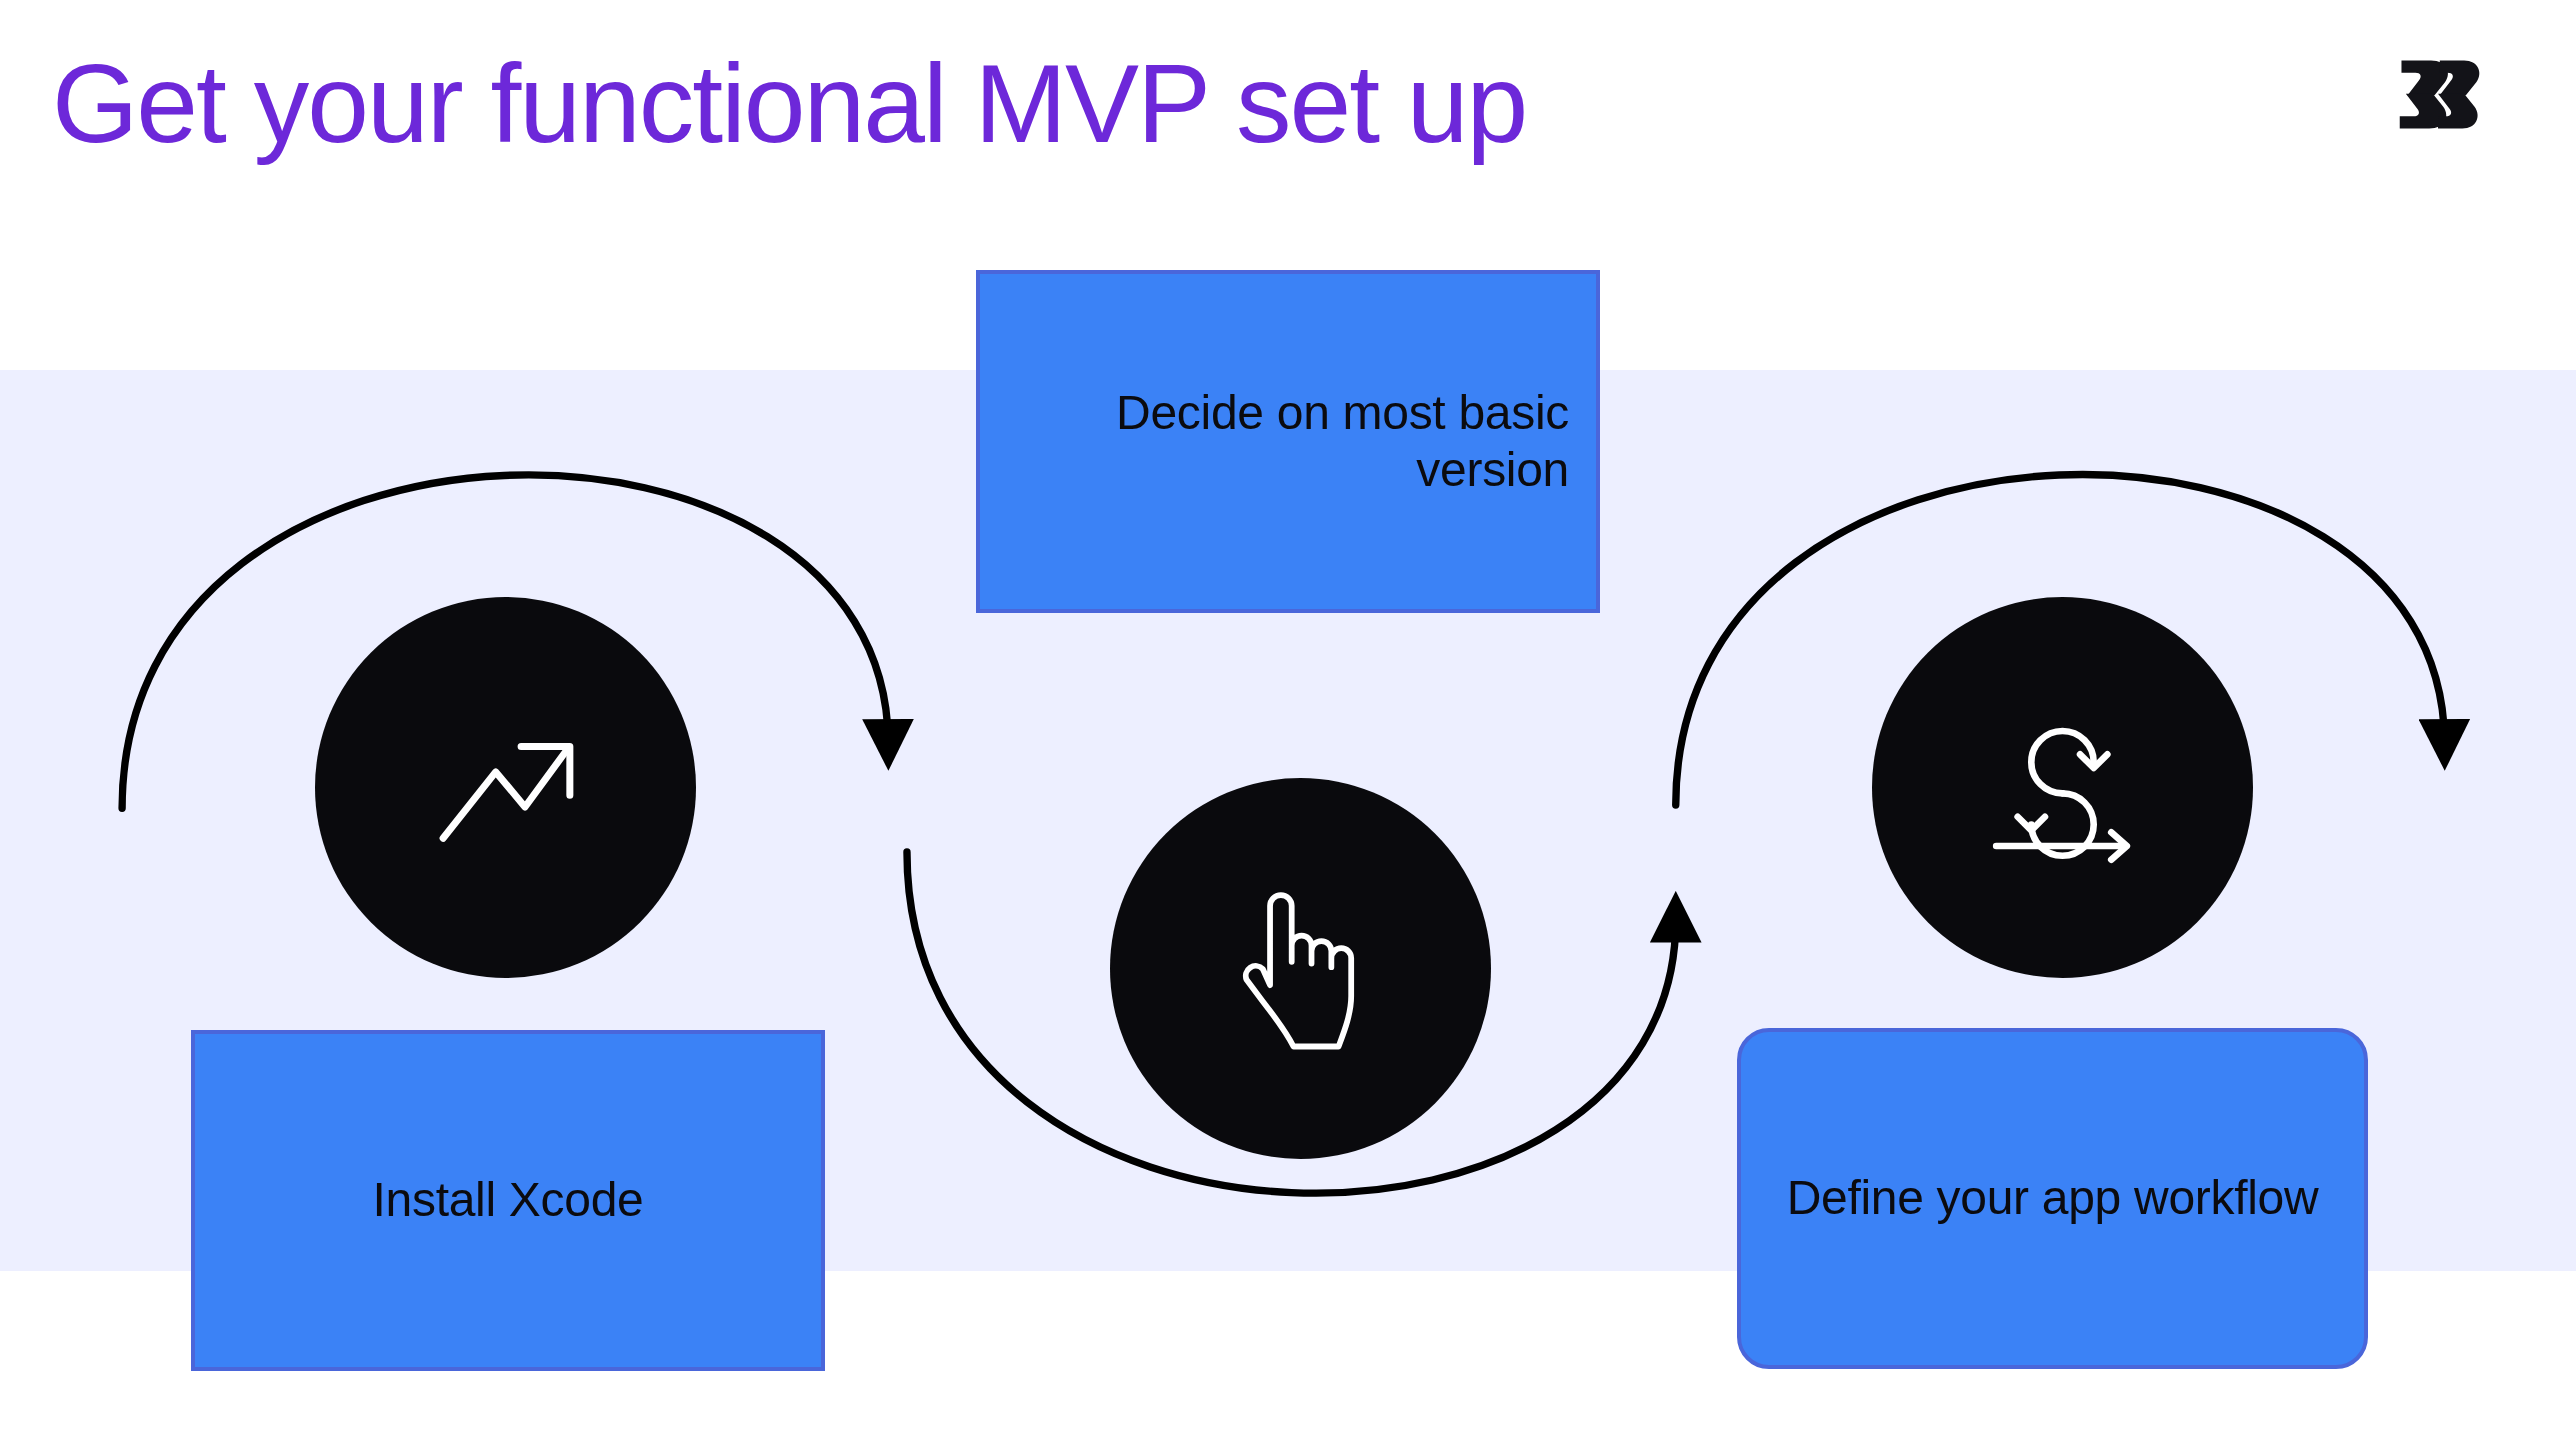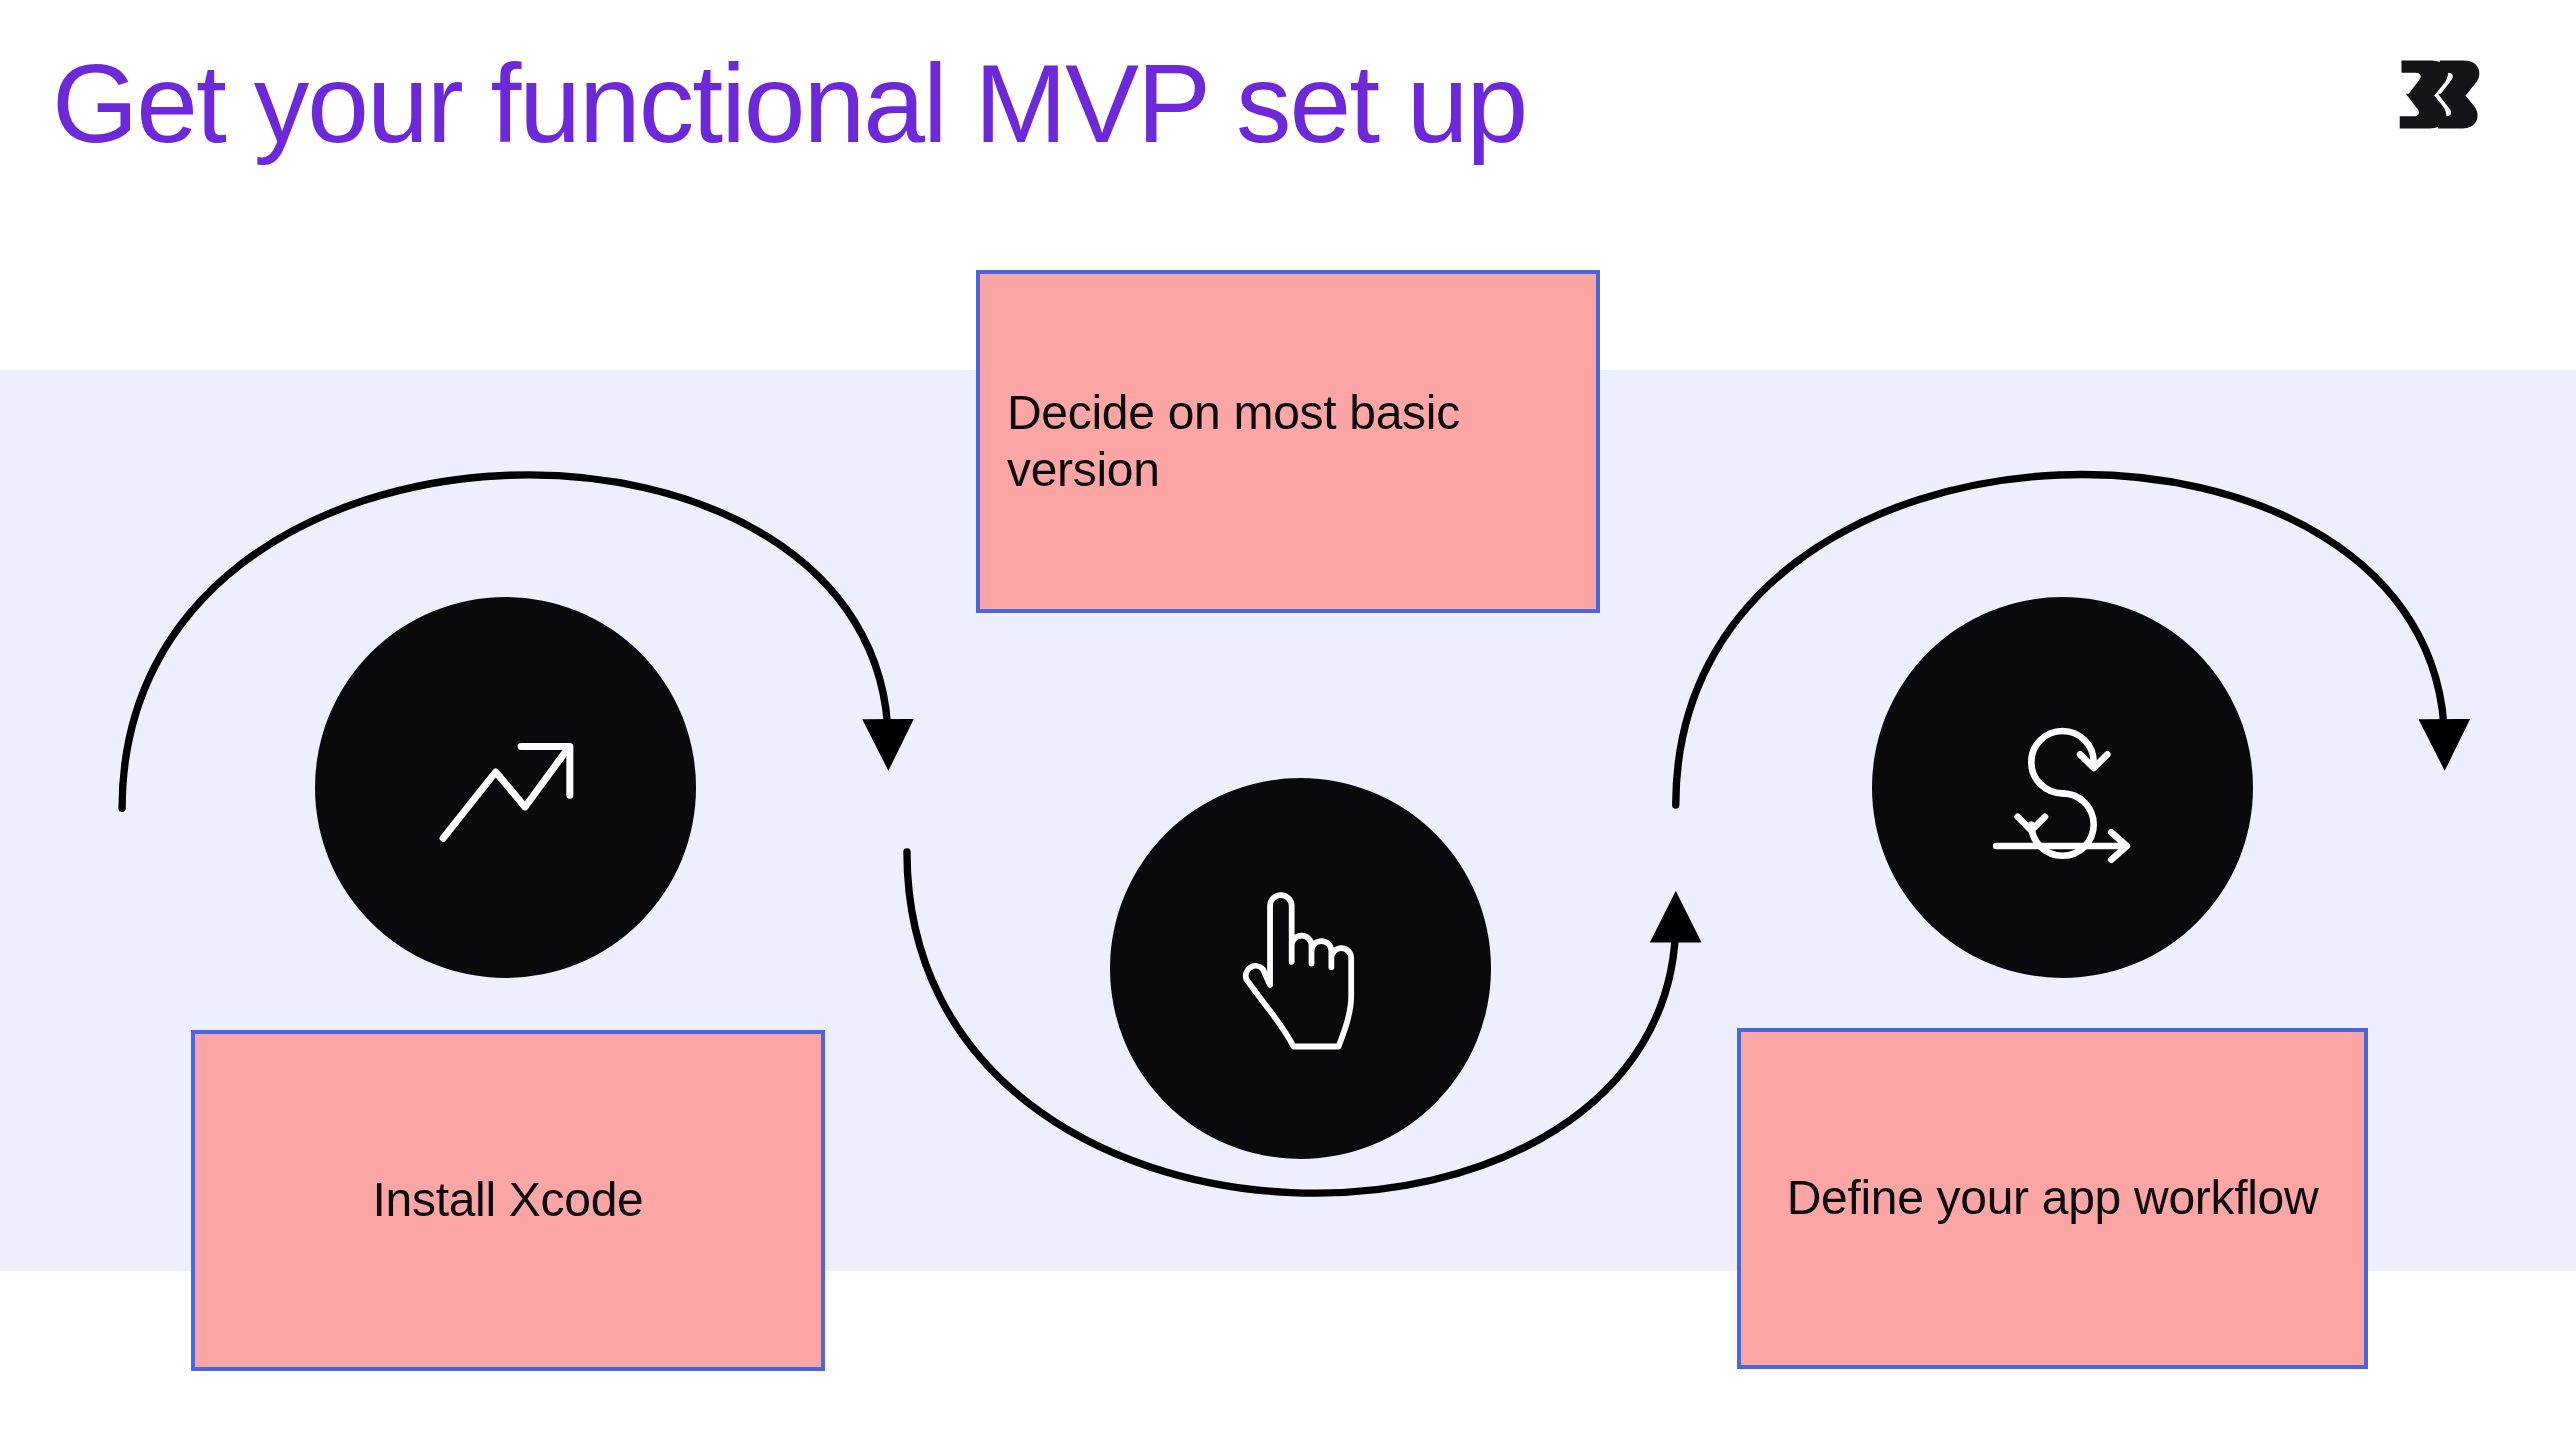--- a/index.html
+++ b/index.html
@@ -69,48 +69,48 @@
     justify-content: center;
   }
   .node-circle svg { display: block; }
   .circle-1 { left: 315px;  top: 597px;  width: 381px; height: 381px; }
   .circle-2 { left: 1110px; top: 778px; width: 381px; height: 381px; }
   .circle-3 { left: 1872px; top: 597px;  width: 381px; height: 381px; }
 
   
   .card {
     position: absolute;
-    background: #fca5a5;
+    background: #3b82f6;
     border: 4px solid #4a66da;
     box-sizing: border-box;
     display: flex;
     flex-direction: column;
     align-items: center;
     justify-content: center;
-    text-align: left;
+    text-align: right;
     padding: 17.4px 27px;
   }
   .card-title {
     font-size: 48px;
     line-height: 1.18;
     font-weight: 400;
     letter-spacing: -0.3px;
     color: #0b0b0f;
   }
   .card-body {
     margin-top: 28px;
     font-size: 36px;
     line-height: 1.28;
     font-weight: 400;
     color: #15151a;
   }
 
   .card-decide  { left: 976px; top: 270px;  width: 624px;  height: 343px; }
   .card-install { left: 191px;  top: 1030px; width: 634px;  height: 341px; }
-  .card-define  { left: 1737px; top: 1028px; width: 631px;  height: 341px; }
+  .card-define  { left: 1737px; top: 1028px; width: 631px;  height: 341px; border-radius: 32px; }
 </style>
 </head>
 <body>
 
 <div id="slide">
 
   <div class="band"></div>
 
   <div class="slide-title">Get your functional MVP set up</div>
 

